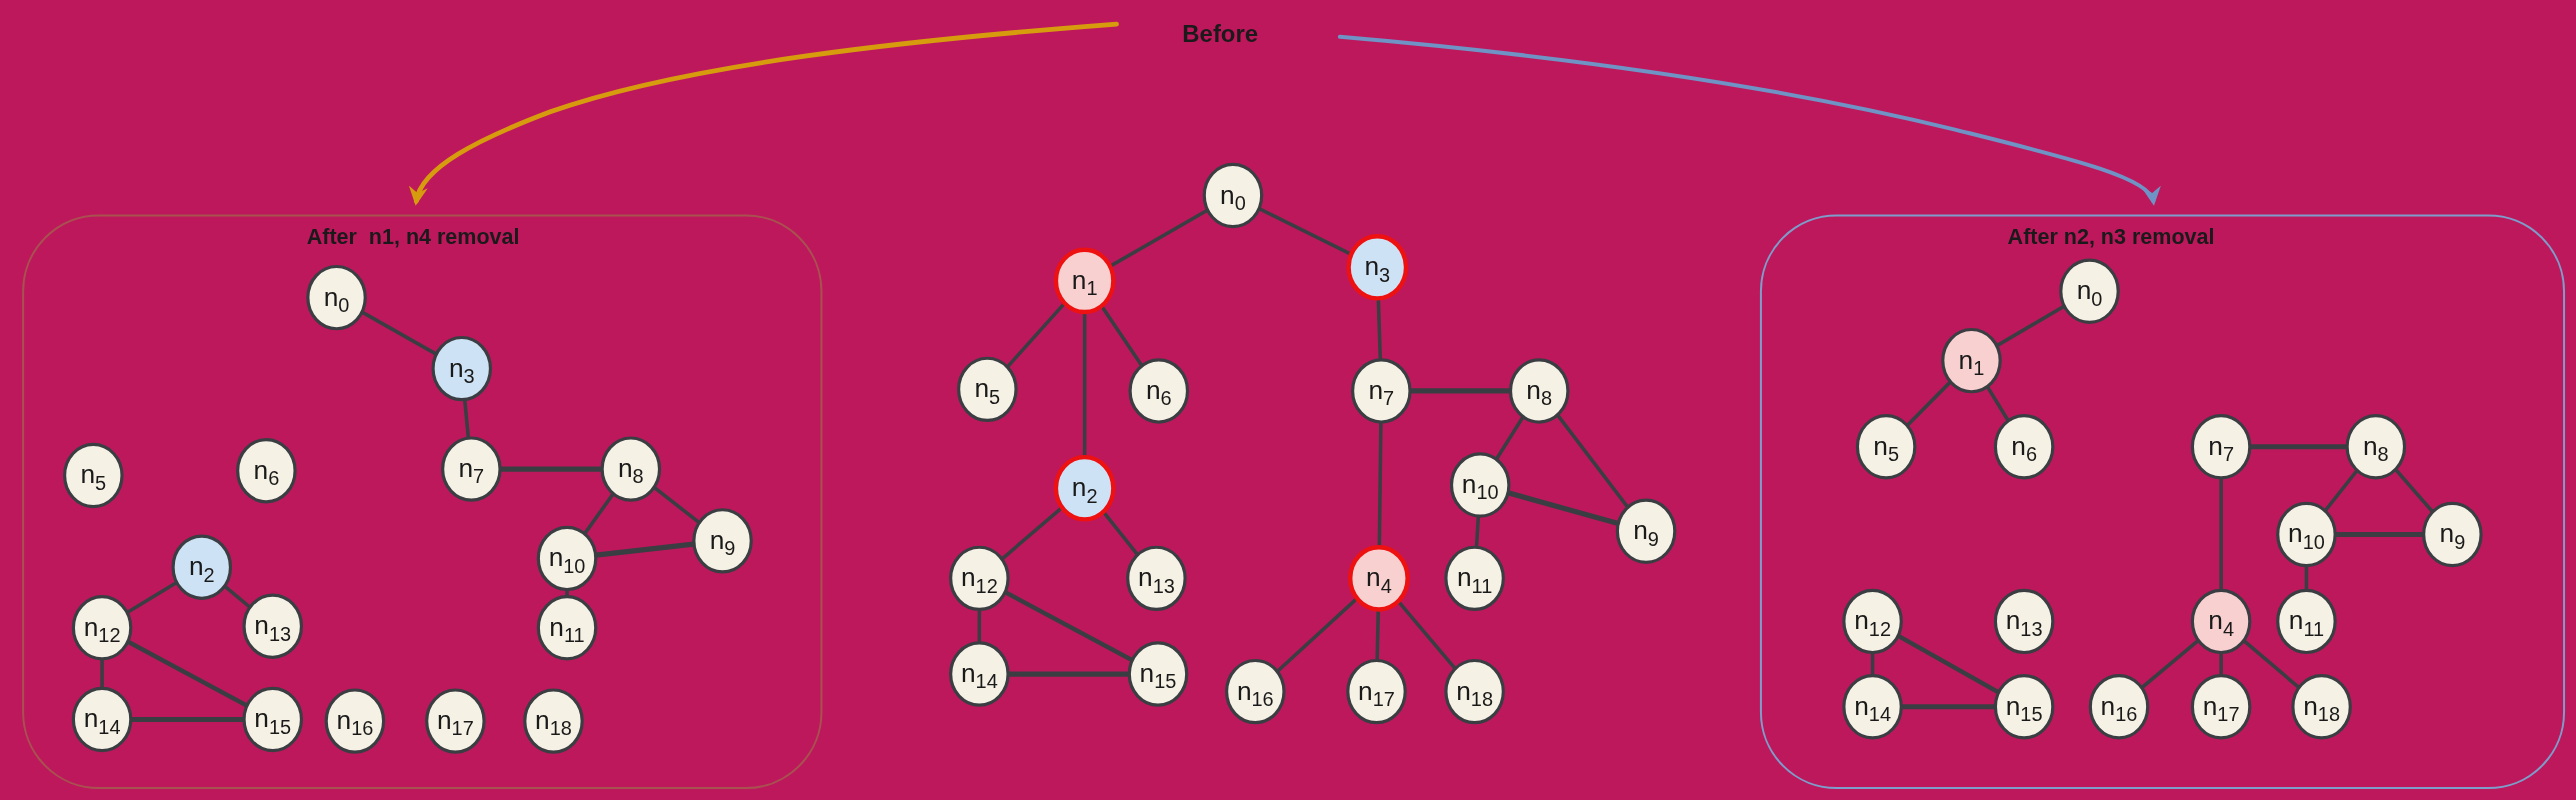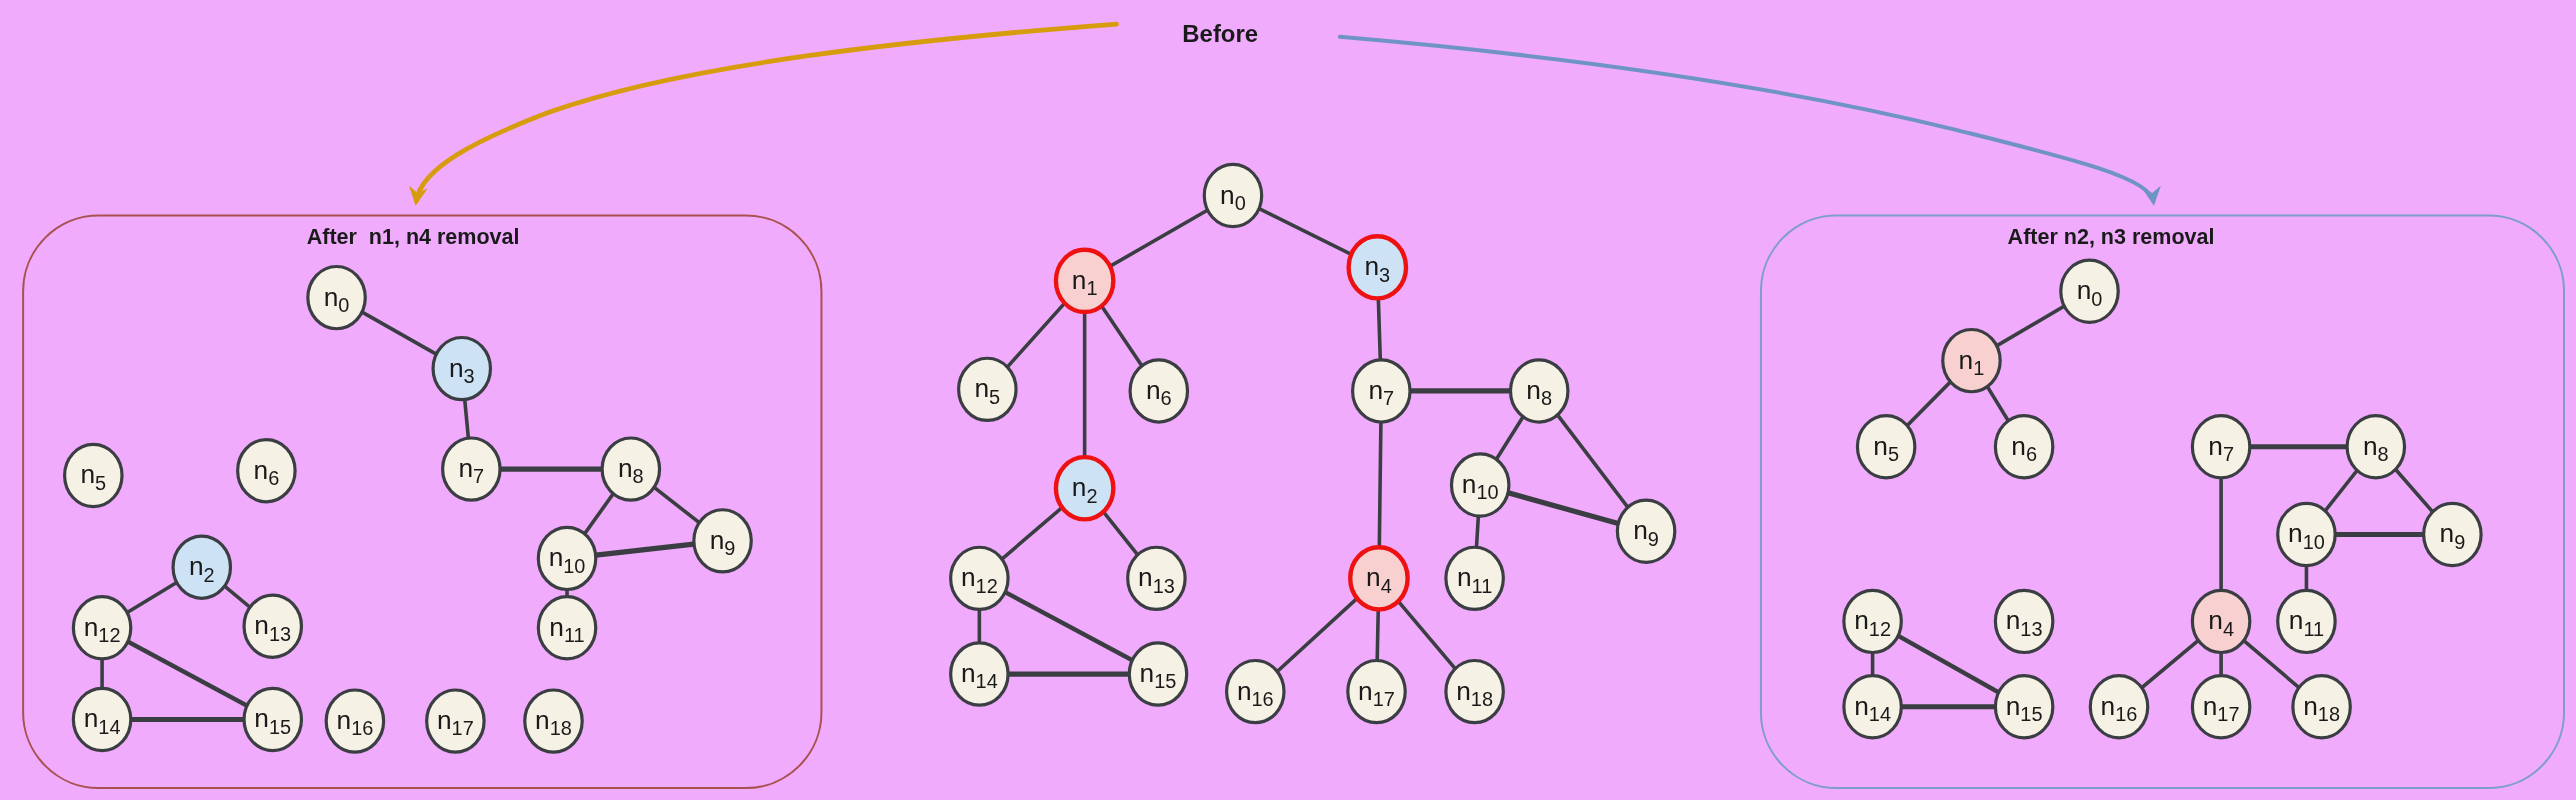--- a/index.html
+++ b/index.html
@@ -1,20 +1,20 @@
 <!DOCTYPE html>
 <html style="font-size:12.8px"><head>
 <meta charset="utf-8">
 <style>
   html, body { margin: 0; padding: 0; background: #ffffff; }
   #figure-canvas {
     position: relative;
     width: 2576px;
     height: 801px;
-    background: #f0abfc;
+    background: #be185d;
     font-family: "Liberation Sans", sans-serif;
     overflow: hidden;
   }
   #diagram-svg { position: absolute; left: 0; top: 0; }
   text { font-family: "Liberation Sans", sans-serif; }
 </style>
 </head>
 <body>
 
 <div id="figure-canvas">

